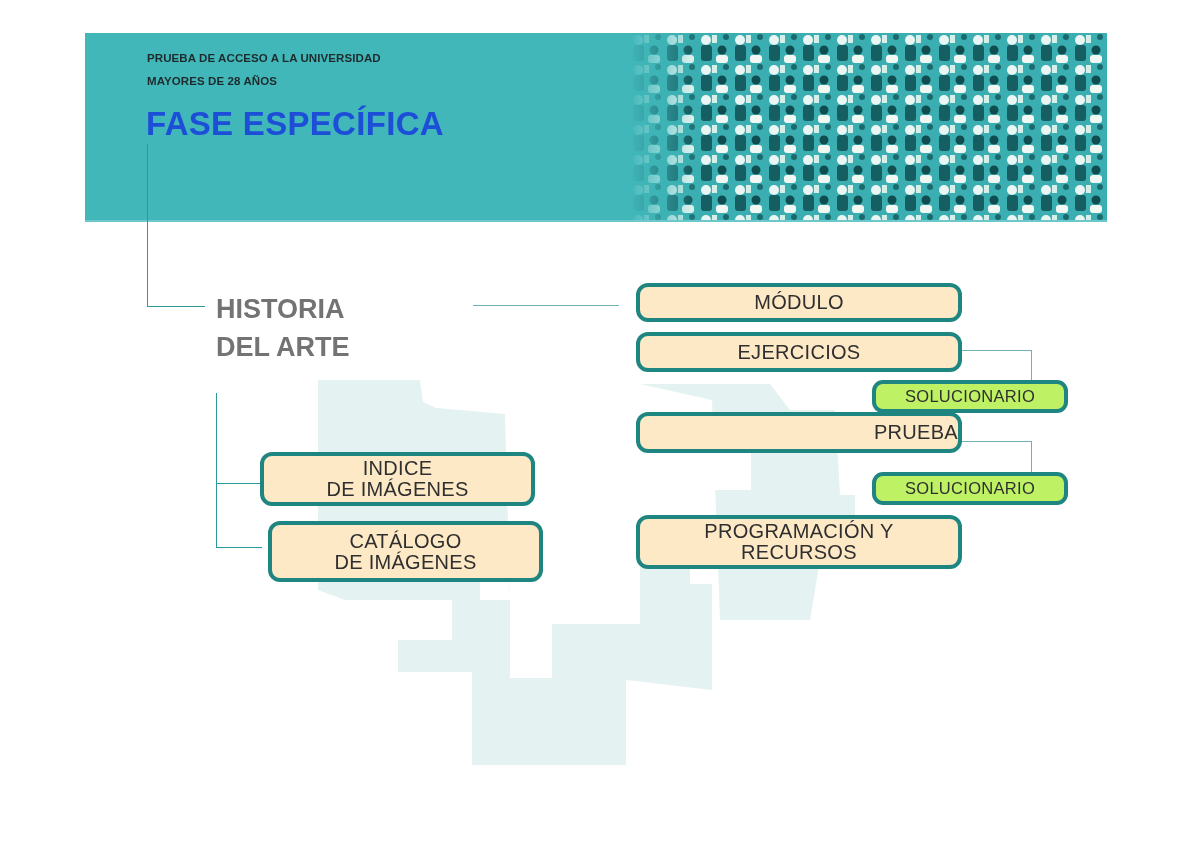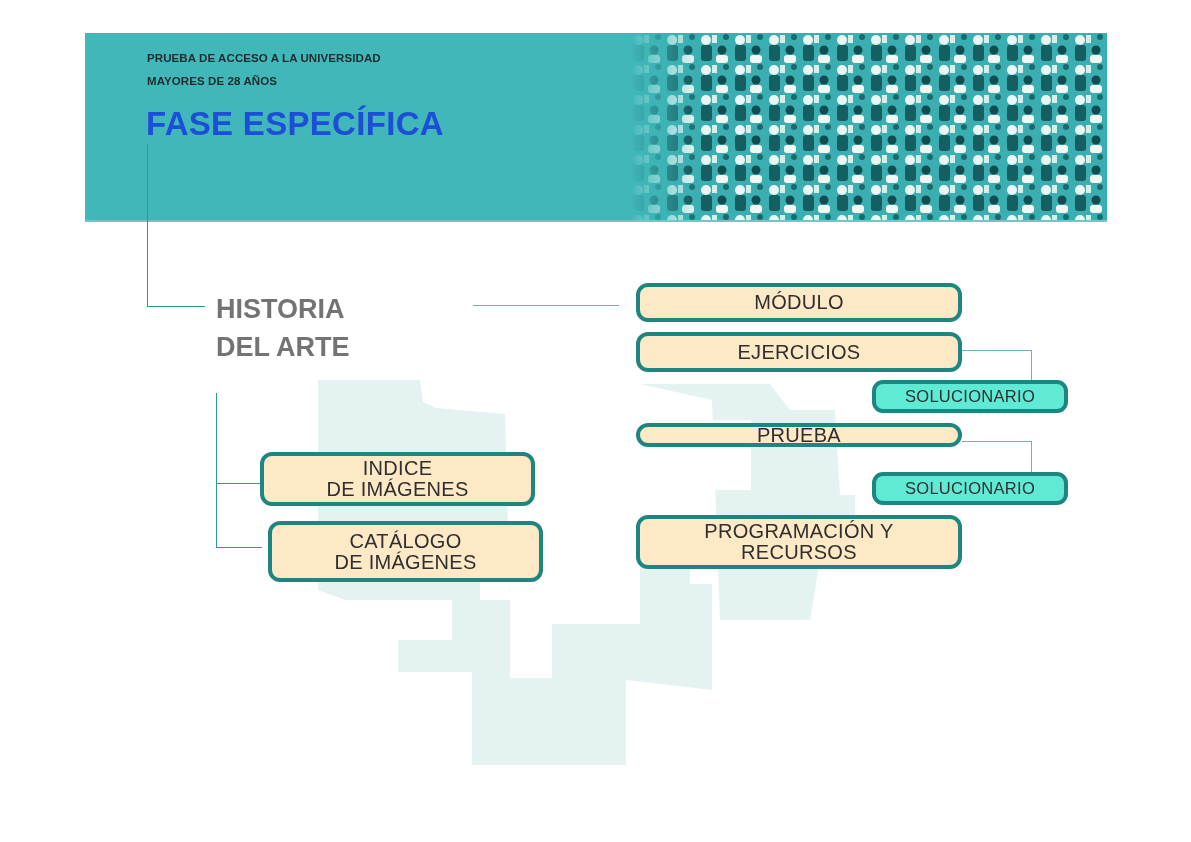--- a/index.html
+++ b/index.html
@@ -35,21 +35,21 @@
     position: absolute; left: 216px; top: 290px; font-size: 27px; font-weight: bold; color: #737373;
     line-height: 38px;
   }
   .box {
     position: absolute; box-sizing: border-box;
     background: #fde9c6; border: 4px solid #1f8581; border-radius: 12px;
     color: #2f2f2f; text-align: center; display: flex; align-items: center; justify-content: center;
     font-size: 20px; line-height: 21px; letter-spacing: 0.3px;
   }
   .box.small {
-    background: #5eead4; border-radius: 11px; font-size: 16.5px;
+    background: #bef264; border-radius: 11px; font-size: 16.5px;
   }
   .watermark { position: absolute; left: 0; top: 0; }
 </style>
 </head>
 <body>
 
 <svg class="watermark" width="1191" height="842" viewBox="0 0 1191 842">
   <path fill="#e4f2f2" d="M318 380 L420 380 L423 402 L436 408 L505 414 L510 600 L452 600 L452 640 L398 640 L398 672 L472 672 L472 765 L626 765 L626 680 L712 690 L712 584 L690 584 L690 540 L640 540 L640 624 L552 624 L552 678 L510 678 L510 570 L480 570 L480 600 L345 600 L318 590 Z"></path>
   <path fill="#e4f2f2" d="M640 384 L770 384 L790 410 L835 410 L840 495 L855 495 L855 560 L820 560 L810 620 L720 620 L712 400 Z"></path>
   <rect x="713" y="420" width="38" height="70" fill="#ffffff"></rect>
@@ -113,21 +113,21 @@
 </div>
 <div class="box" style="left:636px; top:332px; width:326px; height:40px;">
   <span>EJERCICIOS</span>
 </div>
 <div class="line light" style="left:962px; top:350px; width:69px; height:1px;"></div>
 <div class="line light" style="left:1031px; top:350px; width:1px; height:32px;"></div>
 <div class="box small" style="left:872px; top:380px; width:196px; height:33px;">
   <span>SOLUCIONARIO</span>
 </div>
 
-<div class="box" style="left:636px; top:423px; width:326px; height:24px;">
+<div class="box" style="left:636px; top:412px; width:326px; height:41px;justify-content:flex-end;">
   <span>PRUEBA</span>
 </div>
 <div class="line light" style="left:962px; top:441px; width:69px; height:1px;"></div>
 <div class="line light" style="left:1031px; top:441px; width:1px; height:33px;"></div>
 <div class="box small" style="left:872px; top:472px; width:196px; height:33px;">
   <span>SOLUCIONARIO</span>
 </div>
 
 <div class="box" style="left:636px; top:515px; width:326px; height:54px;">
   <div>

